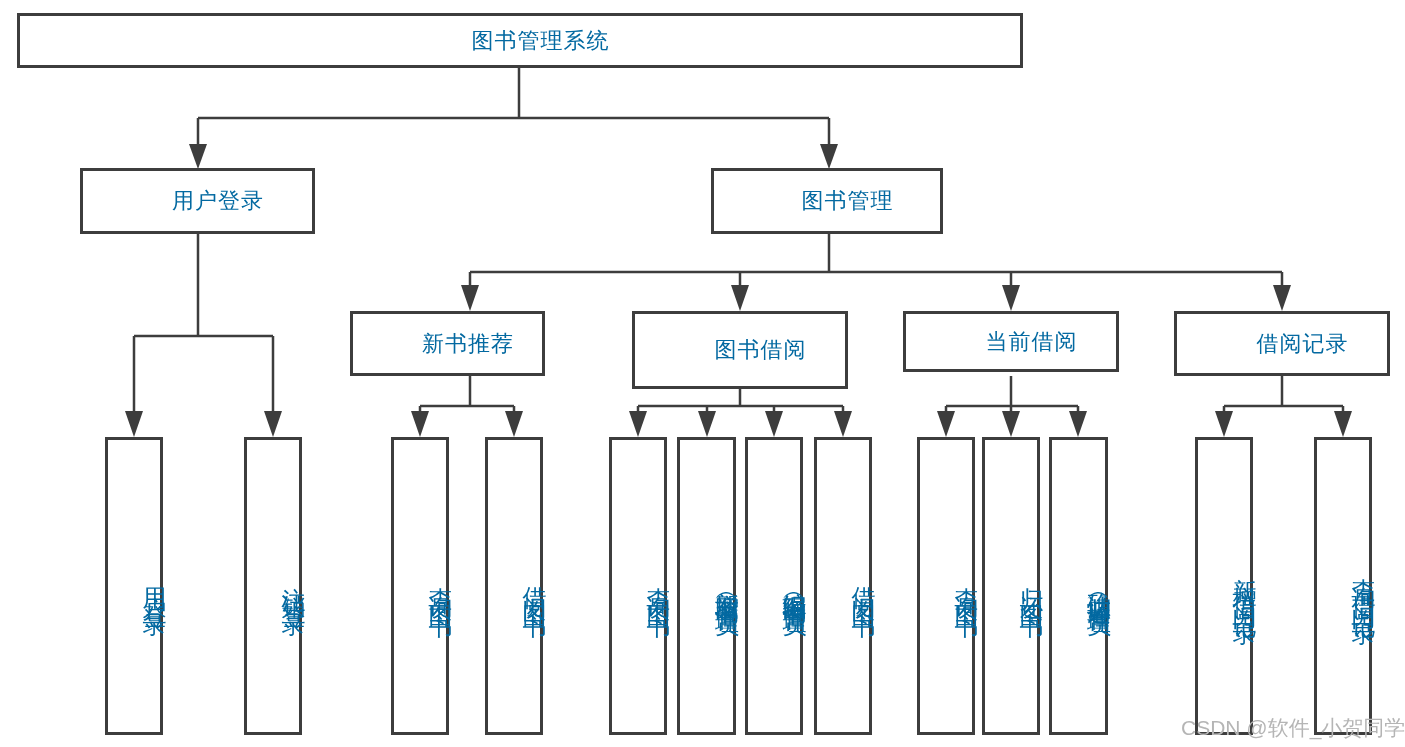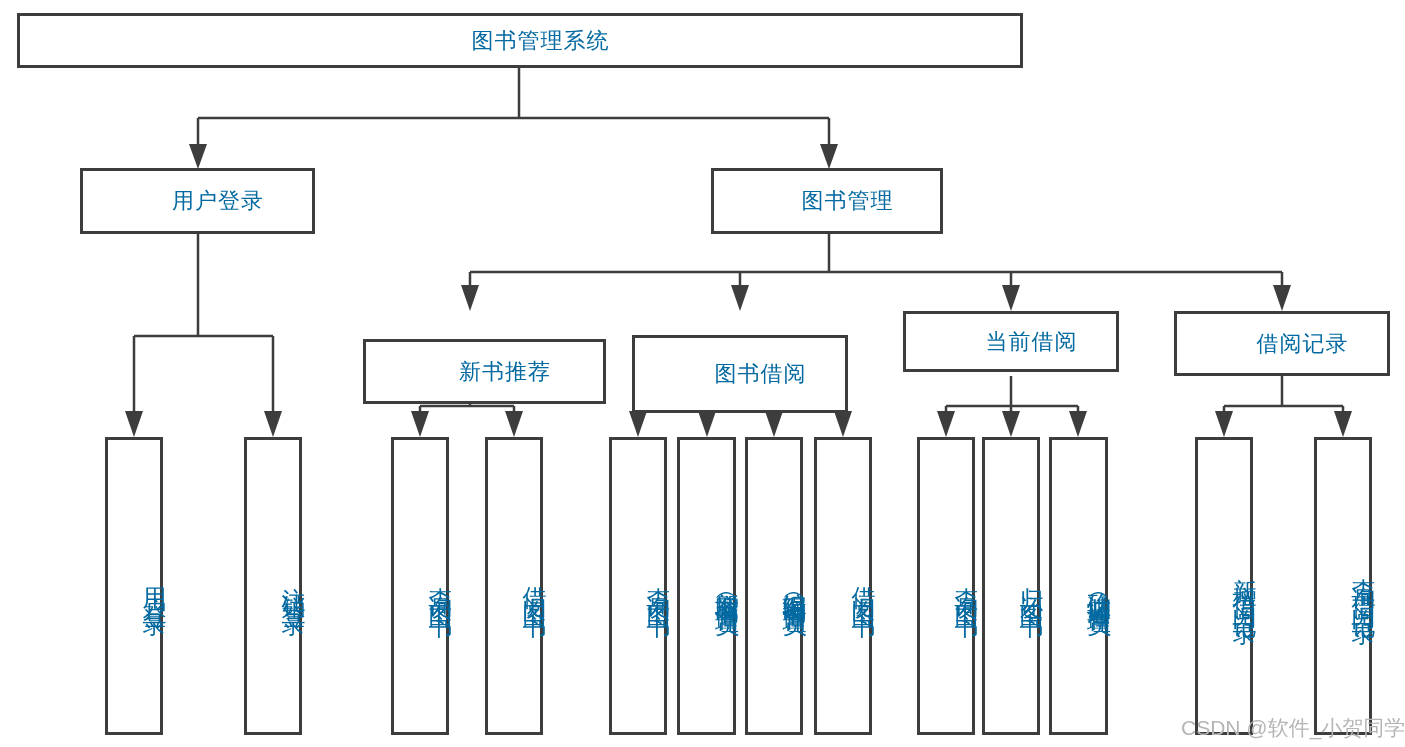--- a/index.html
+++ b/index.html
@@ -97,24 +97,24 @@
     <span>图书管理系统</span>
   </div>
 
   <div class="box hbox" style="left:80px; top:168px; width:235px; height:66px;">
     <span>用户登录</span>
   </div>
   <div class="box hbox" style="left:711px; top:168px; width:232px; height:66px;">
     <span>图书管理</span>
   </div>
 
-  <div class="box hbox" style="left:363px; top:311px; width:243px; height:65px;margin-top:28px;">
+  <div class="box hbox" style="left:350px; top:311px; width:195px; height:65px;">
     <span>新书推荐</span>
   </div>
-  <div class="box hbox" style="left:632px; top:311px; width:216px; height:78px;margin-top:24px;">
+  <div class="box hbox" style="left:632px; top:311px; width:216px; height:78px;">
     <span>图书借阅</span>
   </div>
   <div class="box hbox" style="left:903px; top:311px; width:216px; height:61px;">
     <span>当前借阅</span>
   </div>
   <div class="box hbox" style="left:1174px; top:311px; width:216px; height:65px;">
     <span>借阅记录</span>
   </div>
 
   <div class="box vbox" style="left:105px; top:437px; width:58px; height:298px;">

